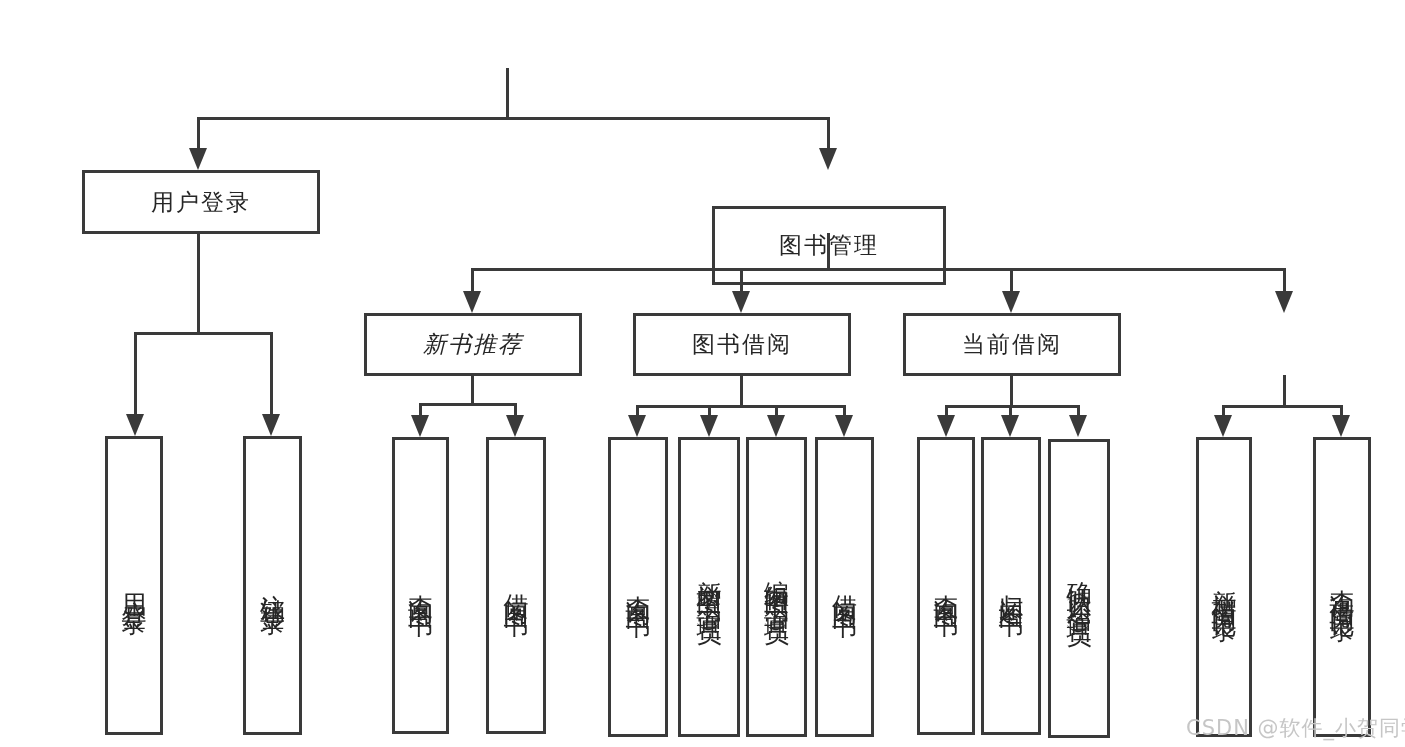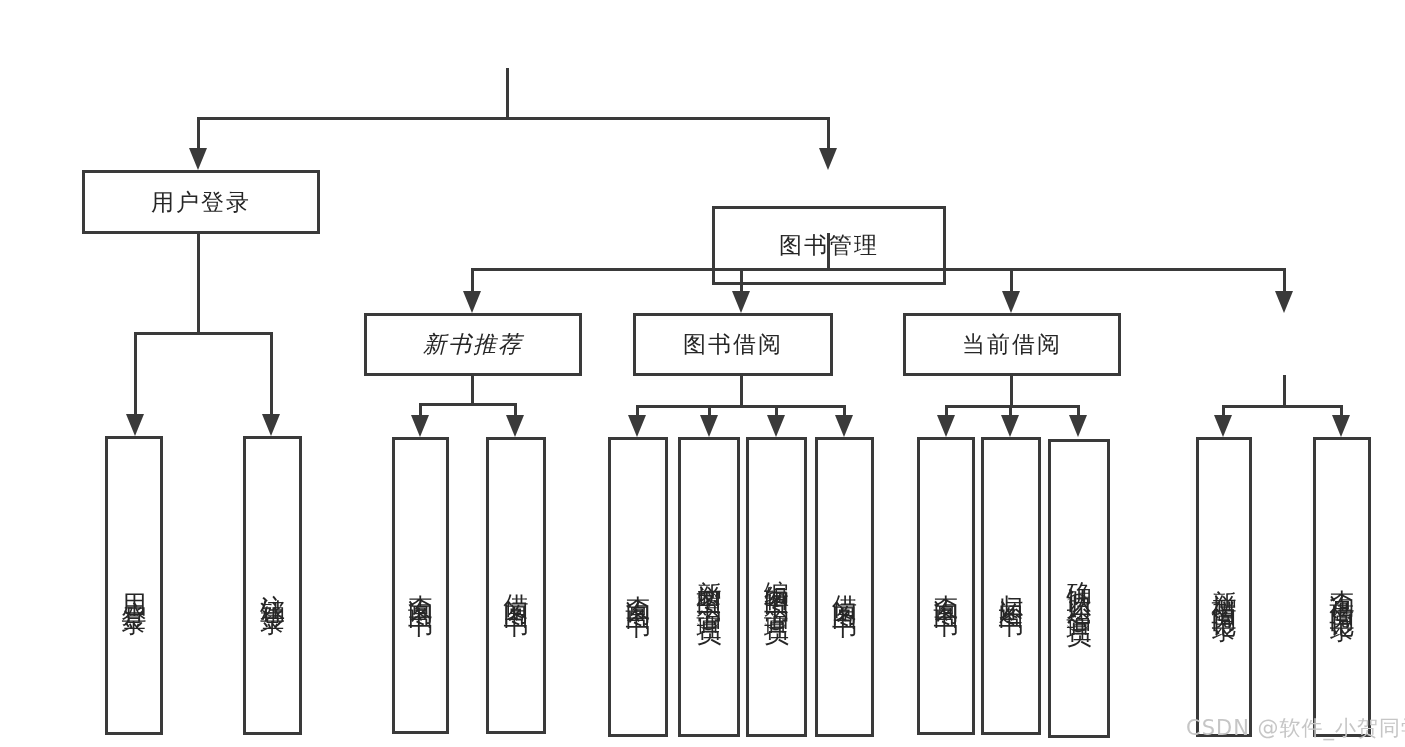--- a/index.html
+++ b/index.html
@@ -66,21 +66,21 @@
   <div class="vline" style="left:827px;top:233px;height:37px;"></div>
   <div class="hline" style="left:471px;top:268px;width:815px;"></div>
   <div class="arrow" style="left:471px;top:268px;height:23px;"></div>
   <div class="arrow" style="left:740px;top:268px;height:23px;"></div>
   <div class="arrow" style="left:1010px;top:268px;height:23px;"></div>
   <div class="arrow" style="left:1283px;top:268px;height:23px;"></div>
 
   <div class="box hbox" style="left:364px;top:313px;width:218px;height:63px;font-style:italic;">
     <span class="lbl">新书推荐</span>
   </div>
-  <div class="box hbox" style="left:633px;top:313px;width:200px;height:63px;">
+  <div class="box hbox" style="left:633px;top:313px;width:218px;height:63px;">
     <span class="lbl">图书借阅</span>
   </div>
   <div class="box hbox" style="left:903px;top:313px;width:218px;height:63px;">
     <span class="lbl">当前借阅</span>
   </div>
 
   <div class="vline" style="left:471px;top:375px;height:30px;"></div>
   <div class="hline" style="left:419px;top:403px;width:98px;"></div>
   <div class="arrow" style="left:419px;top:403px;height:12px;"></div>
   <div class="arrow" style="left:514px;top:403px;height:12px;"></div>

